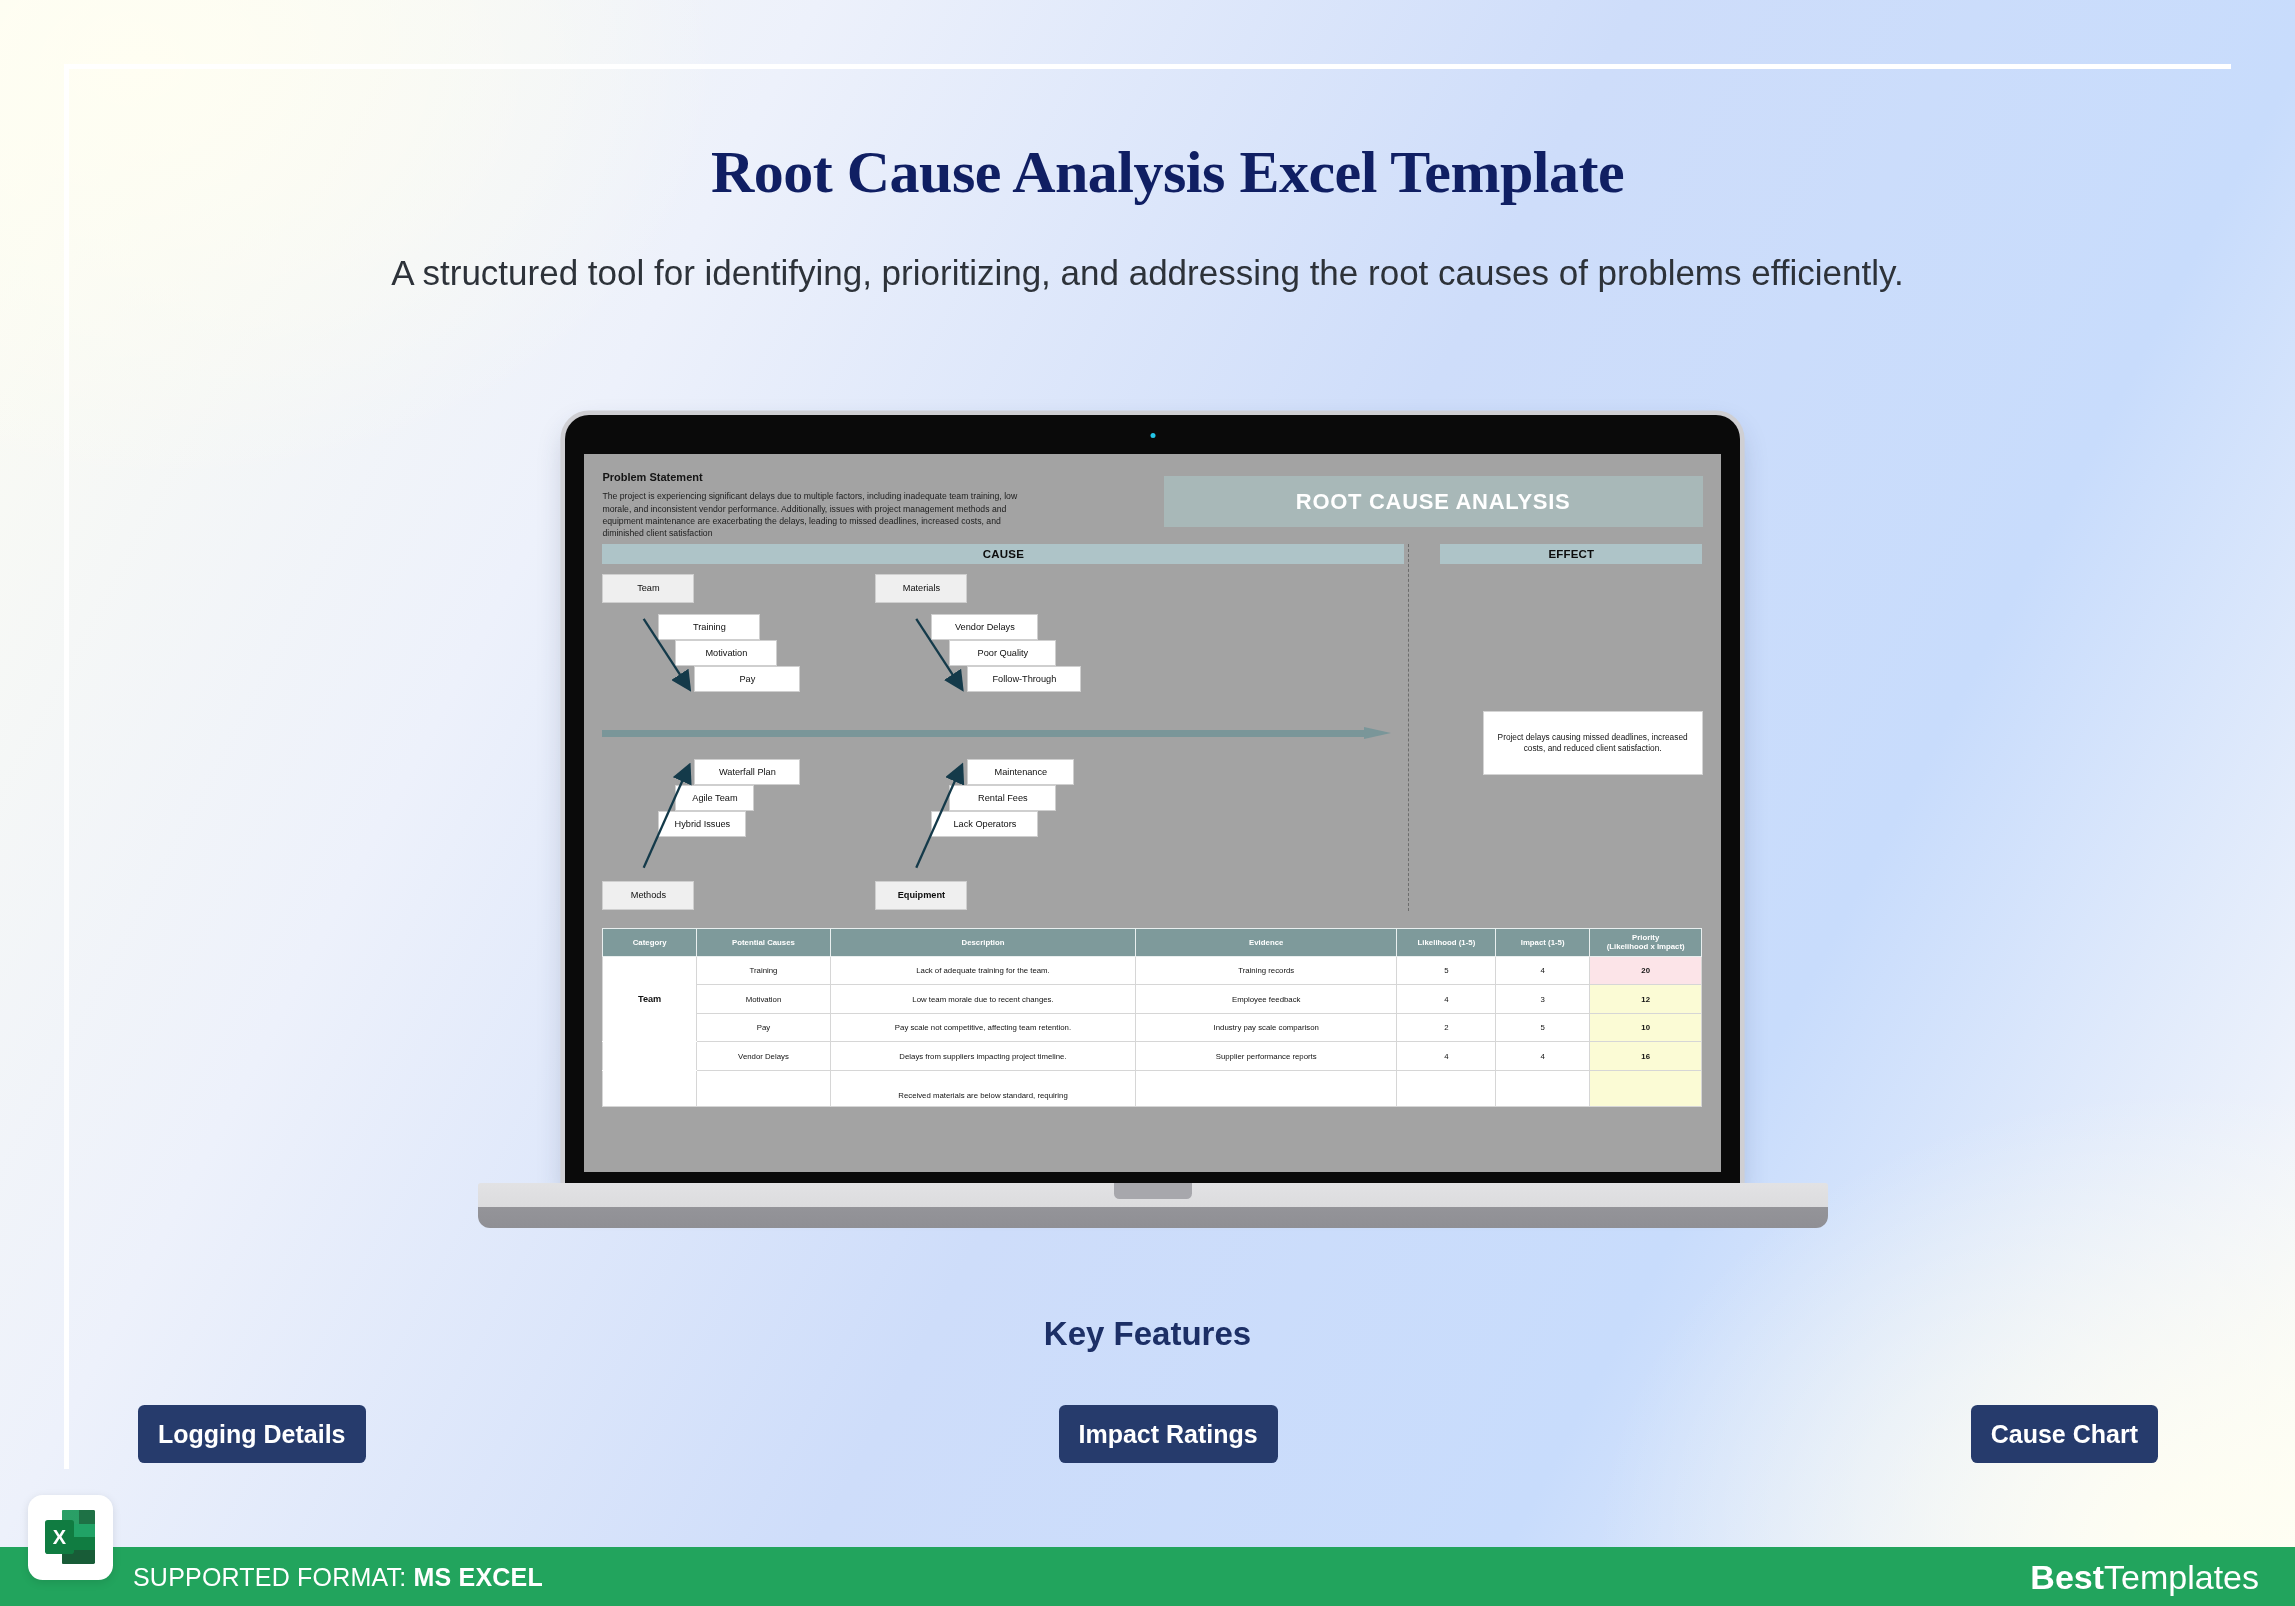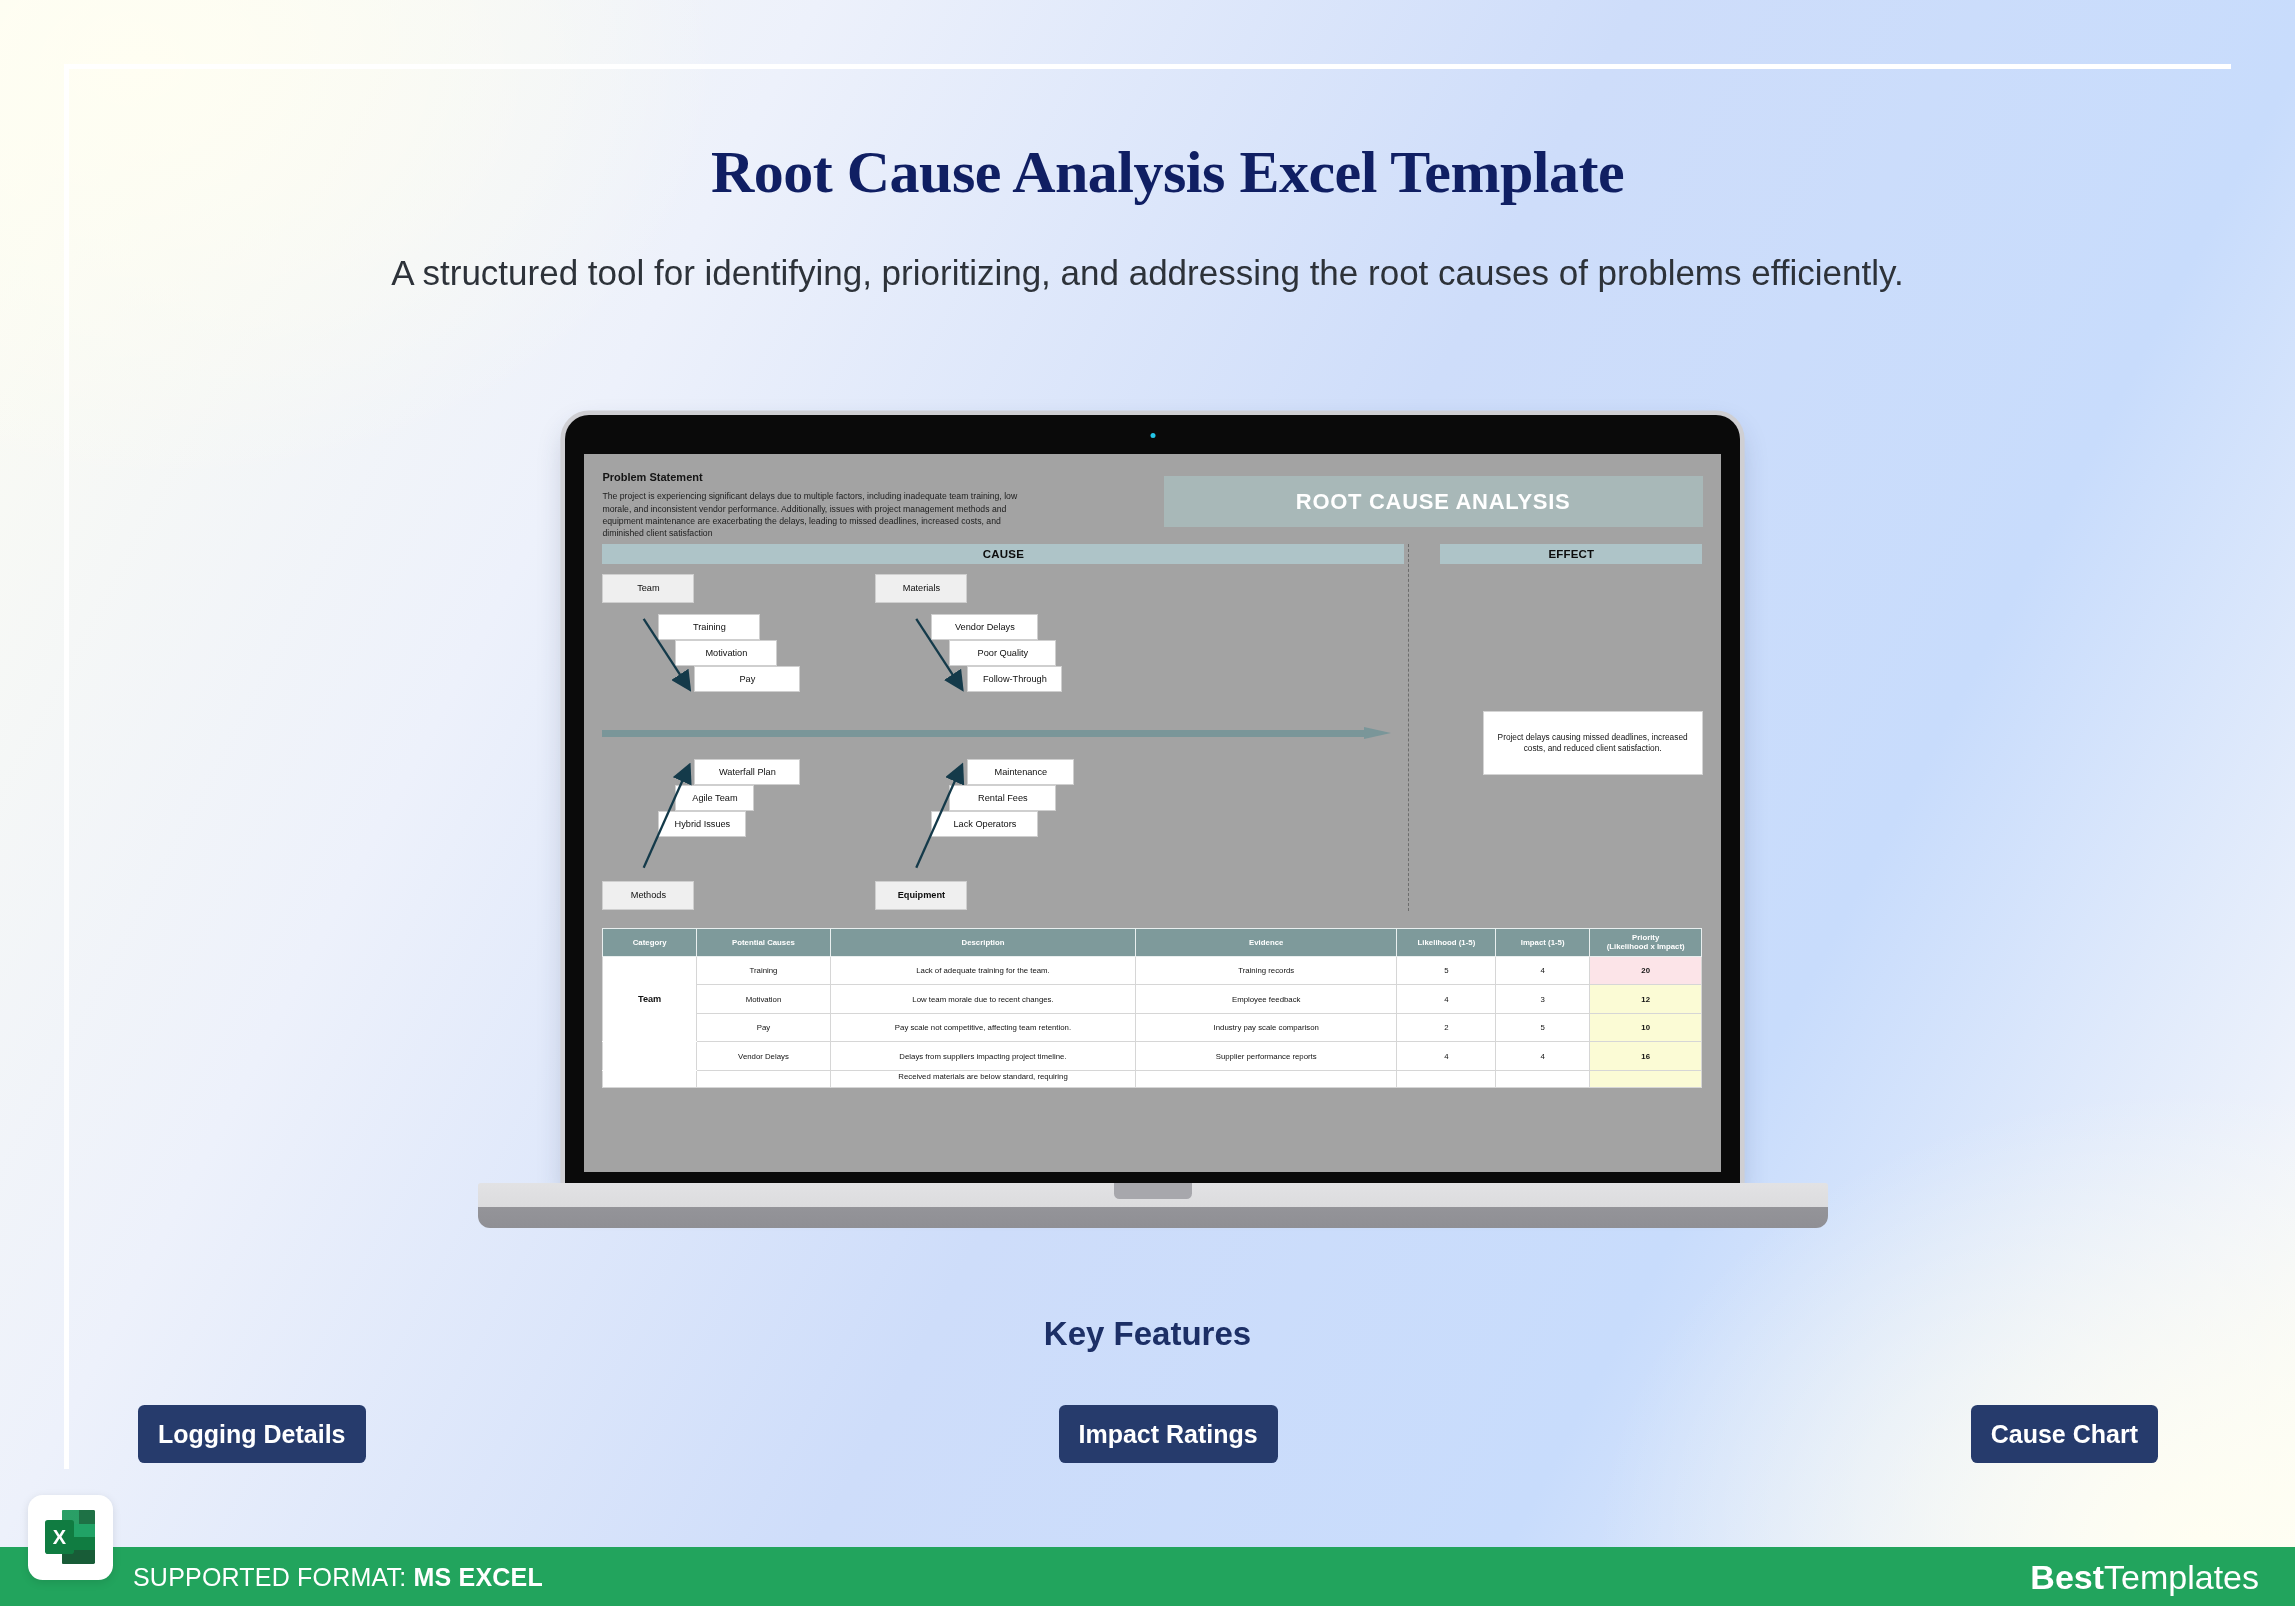--- a/index.html
+++ b/index.html
@@ -121,21 +121,21 @@
     background: #7E9A9B; color: #FFFFFF; font-size: 7.8px; font-weight: bold;
     border: 0.5px solid #E9EFEF; padding: 4.1px 1.8px; line-height: 1.2;
   }
   .tbl td {
     background: #FFFFFF; border: 0.5px solid #D6D6D6; font-size: 7.8px; color: #121212;
     text-align: center; padding: 6.4px 2.8px; height: 28.5px;
   }
   .tbl td.cat { font-weight: bold; font-size: 9.2px; border-bottom-color: #FFFFFF; border-top-color: #FFFFFF; }
   .tbl td.pri-red { background: #FCE4E8; font-weight: bold; }
   .tbl td.pri-yellow { background: #FBFBD5; font-weight: bold; }
-  .tbl td.clip { height: 13px; padding-top: 1px; overflow: hidden; }
+  .tbl td.clip { height: 13px; padding-top: 20px; overflow: hidden; }
 
   
   .kf-title {
     position: absolute; left: 0; top: 1315px; width: 2295px; text-align: center;
     font-size: 33px; font-weight: bold; color: #1C2F66;
   }
   .kf-row {
     position: absolute; left: 138px; top: 1405px; width: 2020px;
     display: flex; justify-content: space-between; align-items: flex-start;
   }
@@ -215,21 +215,21 @@
           <div class="cat-box" style="left:273px; top:0;">Materials</div>
           <div class="cat-box" style="left:0; top:307px;">Methods</div>
           <div class="cat-box" style="left:273px; top:307px;font-weight:bold;">Equipment</div>
 
           <div class="cause-box" style="left:56px; top:40px; width:102px;">Training</div>
           <div class="cause-box" style="left:73px; top:66px; width:102px;">Motivation</div>
           <div class="cause-box" style="left:92px; top:92px; width:106px;">Pay</div>
 
           <div class="cause-box" style="left:329px; top:40px; width:107px;">Vendor Delays</div>
           <div class="cause-box" style="left:347px; top:66px; width:107px;">Poor Quality</div>
-          <div class="cause-box" style="left:365px; top:92px; width:95px;">Follow-Through</div>
+          <div class="cause-box" style="left:365px; top:92px; width:114px;">Follow-Through</div>
 
           <div class="cause-box" style="left:92px; top:185px; width:106px;">Waterfall Plan</div>
           <div class="cause-box" style="left:73px; top:211px; width:79px;">Agile Team</div>
           <div class="cause-box" style="left:56px; top:237px; width:88px;">Hybrid Issues</div>
 
           <div class="cause-box" style="left:365px; top:185px; width:107px;">Maintenance</div>
           <div class="cause-box" style="left:347px; top:211px; width:107px;">Rental Fees</div>
           <div class="cause-box" style="left:329px; top:237px; width:107px;">Lack Operators</div>
 
           <svg width="802" height="335" style="position:absolute;left:0;top:0;pointer-events:none;" viewBox="0 0 1746 730">

